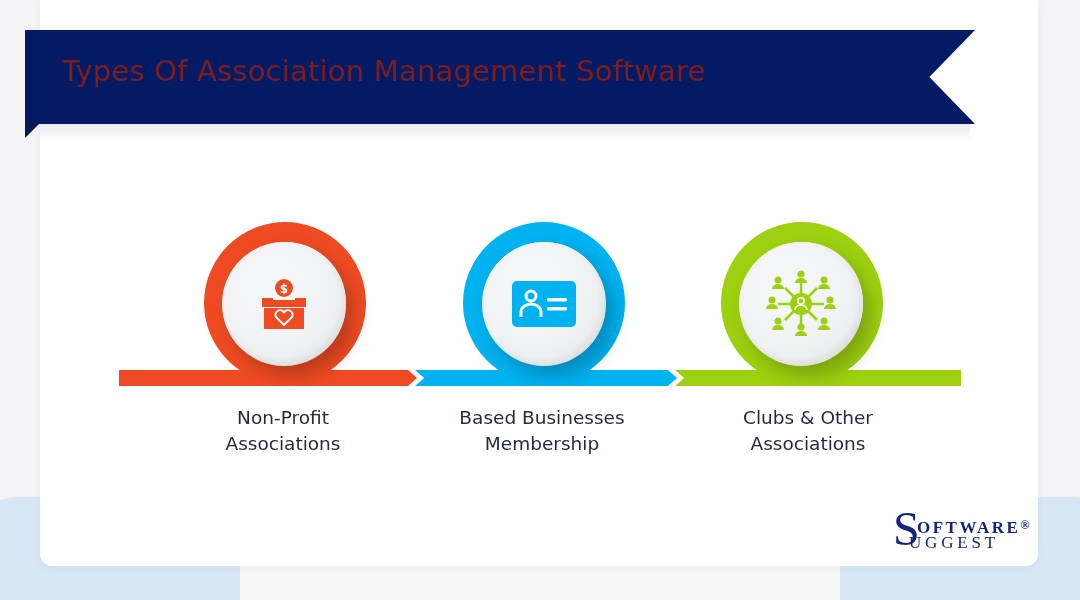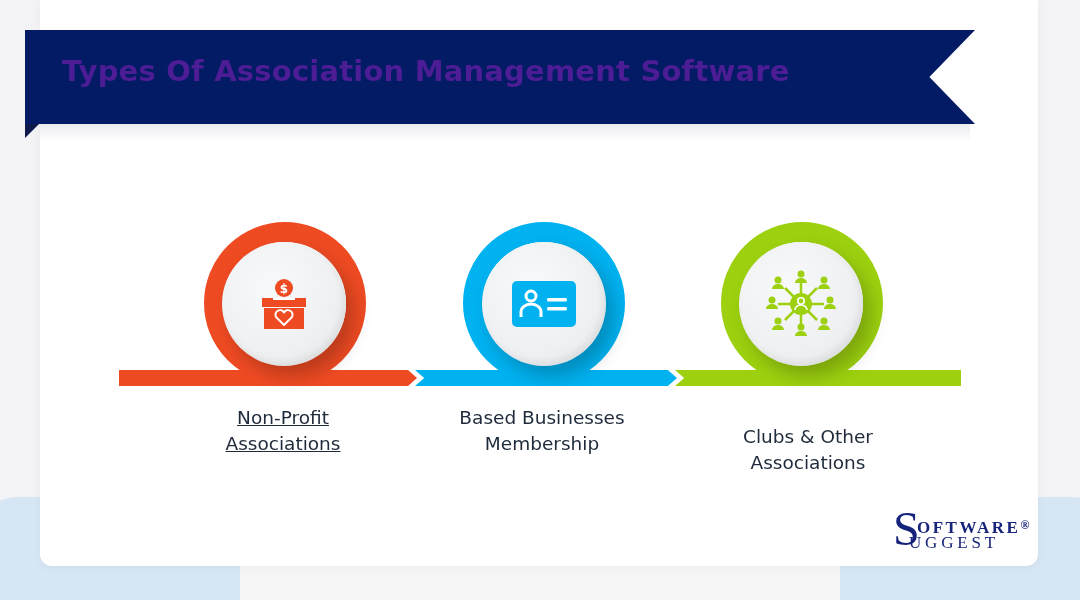--- a/index.html
+++ b/index.html
@@ -24,22 +24,22 @@
     }
     .banner-fold {
       position: absolute; left: 25px; top: 124px; width: 0; height: 0;
       border-left: 14px solid #0b1a4a; border-bottom: 14px solid transparent;
     }
     .banner-shadow {
       position:absolute; left: 40px; top: 124px; width: 930px; height: 18px;
       background: linear-gradient(#ececf0, rgba(255,255,255,0));
     }
     .banner-title {
-      position: absolute; left: 62px; top: 54px; color: #4c1d95;
-      font-family: "DejaVu Sans", sans-serif; font-weight: bold; font-size: 29px; letter-spacing: 0.2px;
+      position: absolute; left: 62px; top: 54px; color: #7f1d1d;
+      font-family: "DejaVu Sans", sans-serif; font-weight: normal; font-size: 29px; letter-spacing: 0.2px;
     }
     .track { position: absolute; top: 370px; height: 16px; }
     .seg1 { left: 119px; width: 298px; background: #ef4b23;
       clip-path: polygon(0 0, 97% 0, 100% 50%, 97% 100%, 0 100%); }
     .seg2 { left: 415px; width: 262px; background: #00b2f0;
       clip-path: polygon(0 0, 96.5% 0, 100% 50%, 96.5% 100%, 0 100%, 3.5% 50%); }
     .seg3 { left: 675px; width: 286px; background: #9dd10f;
       clip-path: polygon(0 0, 100% 0, 100% 100%, 0 100%, 3.2% 50%); }
     .ring {
       position: absolute; width: 162px; height: 162px; border-radius: 50%;
@@ -54,23 +54,23 @@
       box-shadow: 8px 10px 18px rgba(0,0,0,0.22), inset -3px -4px 6px rgba(0,0,0,0.06);
       display: flex; align-items: center; justify-content: center;
     }
     .disc-orange { left: 222px; top: 242px; }
     .disc-blue { left: 482px; top: 242px; }
     .disc-green { left: 739px; top: 242px; }
     .label {
       position: absolute; width: 240px; text-align: center; color: #1f2b3a;
       font-family: "DejaVu Sans", sans-serif; font-size: 18.5px; line-height: 26px;
     }
-    .label-1 { left: 163px; top: 405px; text-decoration: underline; }
+    .label-1 { left: 163px; top: 405px; }
     .label-2 { left: 422px; top: 405px; }
-    .label-3 { left: 688px; top: 424px; }
+    .label-3 { left: 688px; top: 405px; }
     .logo { position: absolute; left: 893px; top: 509px; color: #16237a; font-family: "Liberation Serif", serif; }
     .logo-s { position:absolute; left:0; top:-4px; font-size: 48px; line-height: 48px; }
     .logo-top { position:absolute; left:24px; top:9px; font-size: 17px; letter-spacing: 2.5px; white-space: nowrap; font-weight: bold; }
     .logo-bot { position:absolute; left:16px; top:24px; font-size: 17px; letter-spacing: 3.8px; white-space: nowrap; }
     .logo-reg { font-size: 12px; vertical-align: top; letter-spacing: 0; }
   </style>
 </head>
 <body>
 
 <div class="bg-blob blob-left"></div>

